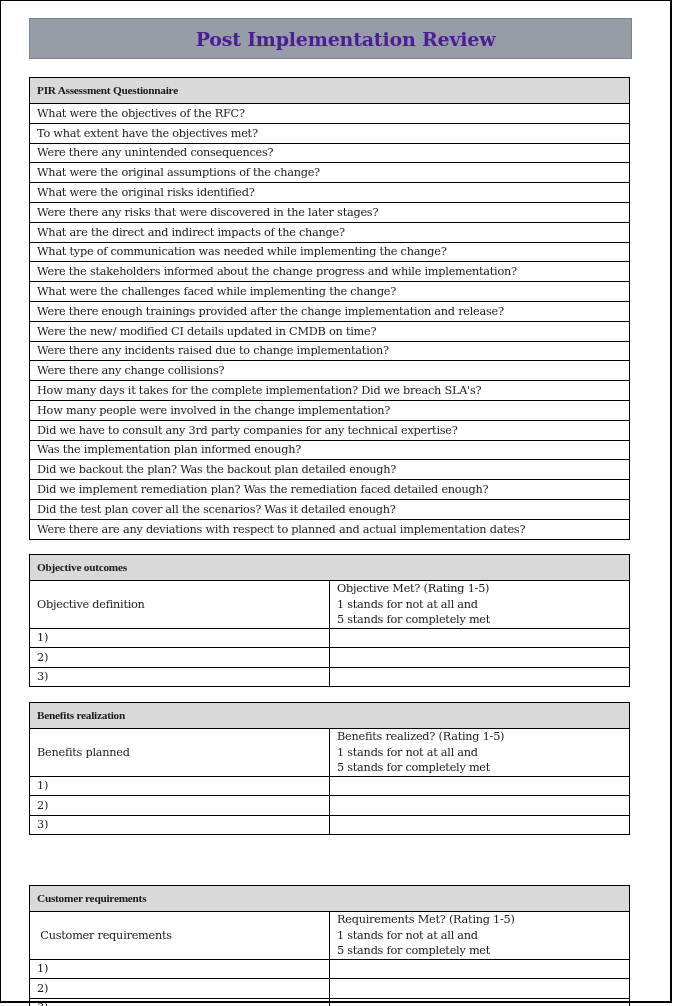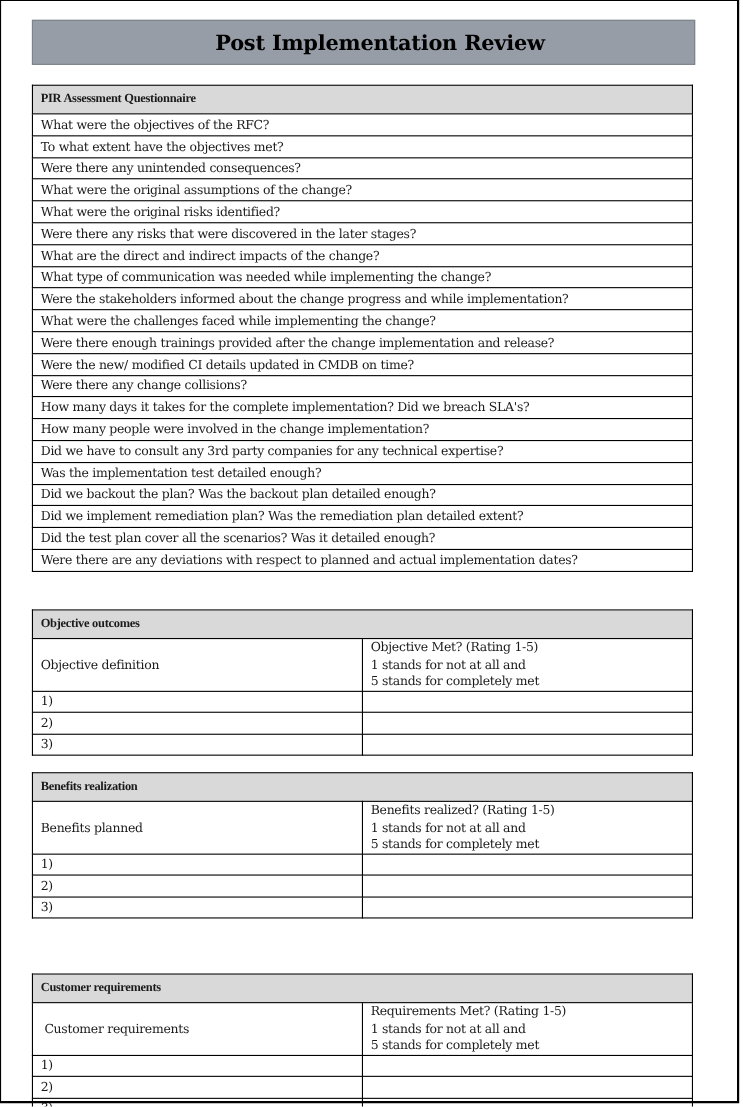--- a/index.html
+++ b/index.html
@@ -12,21 +12,21 @@
     position: absolute; left: 0; top: 0; width: 672px; height: 1003px;
     border: 1px solid #000; border-right-width: 2px; border-bottom-width: 2px;
     box-sizing: border-box;
   }
   .title-bar {
     position: absolute; left: 29px; top: 18px; width: 603px; height: 41px;
     background: #969da6; border: 1px solid #7d838b; box-sizing: border-box;
     display: flex; align-items: center; justify-content: center;
   }
   .title-text {
-    color: #000000; font-weight: bold; font-size: 19px;
+    color: #4c1d95; font-weight: bold; font-size: 19px;
     font-family: "DejaVu Serif", "Liberation Serif", serif;
     letter-spacing: -0.2px; padding-left: 30px; text-align: right;
   }
   table.section {
     position: absolute; left: 29px; width: 601px;
     border-collapse: collapse; table-layout: fixed;
     font-size: 11.3px; letter-spacing: -0.25px;
   }
   table.section td {
     border: 1px solid #000; padding: 0 7px; line-height: 15px;
@@ -88,39 +88,42 @@
       <tr>
         <td class="q">What were the challenges faced while implementing the change?</td>
       </tr>
       <tr>
         <td class="q">Were there enough trainings provided after the change implementation and release?</td>
       </tr>
       <tr>
         <td class="q">Were the new/ modified CI details updated in CMDB on time?</td>
       </tr>
       <tr>
+        <td class="q">Were there any incidents raised due to change implementation?</td>
+      </tr>
+      <tr>
         <td class="q">Were there any change collisions?</td>
       </tr>
       <tr>
         <td class="q">How many days it takes for the complete implementation? Did we breach SLA's?</td>
       </tr>
       <tr>
         <td class="q">How many people were involved in the change implementation?</td>
       </tr>
       <tr>
         <td class="q">Did we have to consult any 3rd party companies for any technical expertise?</td>
       </tr>
       <tr>
-        <td class="q">Was the implementation test detailed enough?</td>
+        <td class="q">Was the implementation plan informed enough?</td>
       </tr>
       <tr>
         <td class="q">Did we backout the plan? Was the backout plan detailed enough?</td>
       </tr>
       <tr>
-        <td class="q">Did we implement remediation plan? Was the remediation plan detailed extent?</td>
+        <td class="q">Did we implement remediation plan? Was the remediation faced detailed enough?</td>
       </tr>
       <tr>
         <td class="q">Did the test plan cover all the scenarios? Was it detailed enough?</td>
       </tr>
       <tr>
         <td class="q">Were there are any deviations with respect to planned and actual implementation dates?</td>
       </tr>
     </tbody>
 </table>
 

